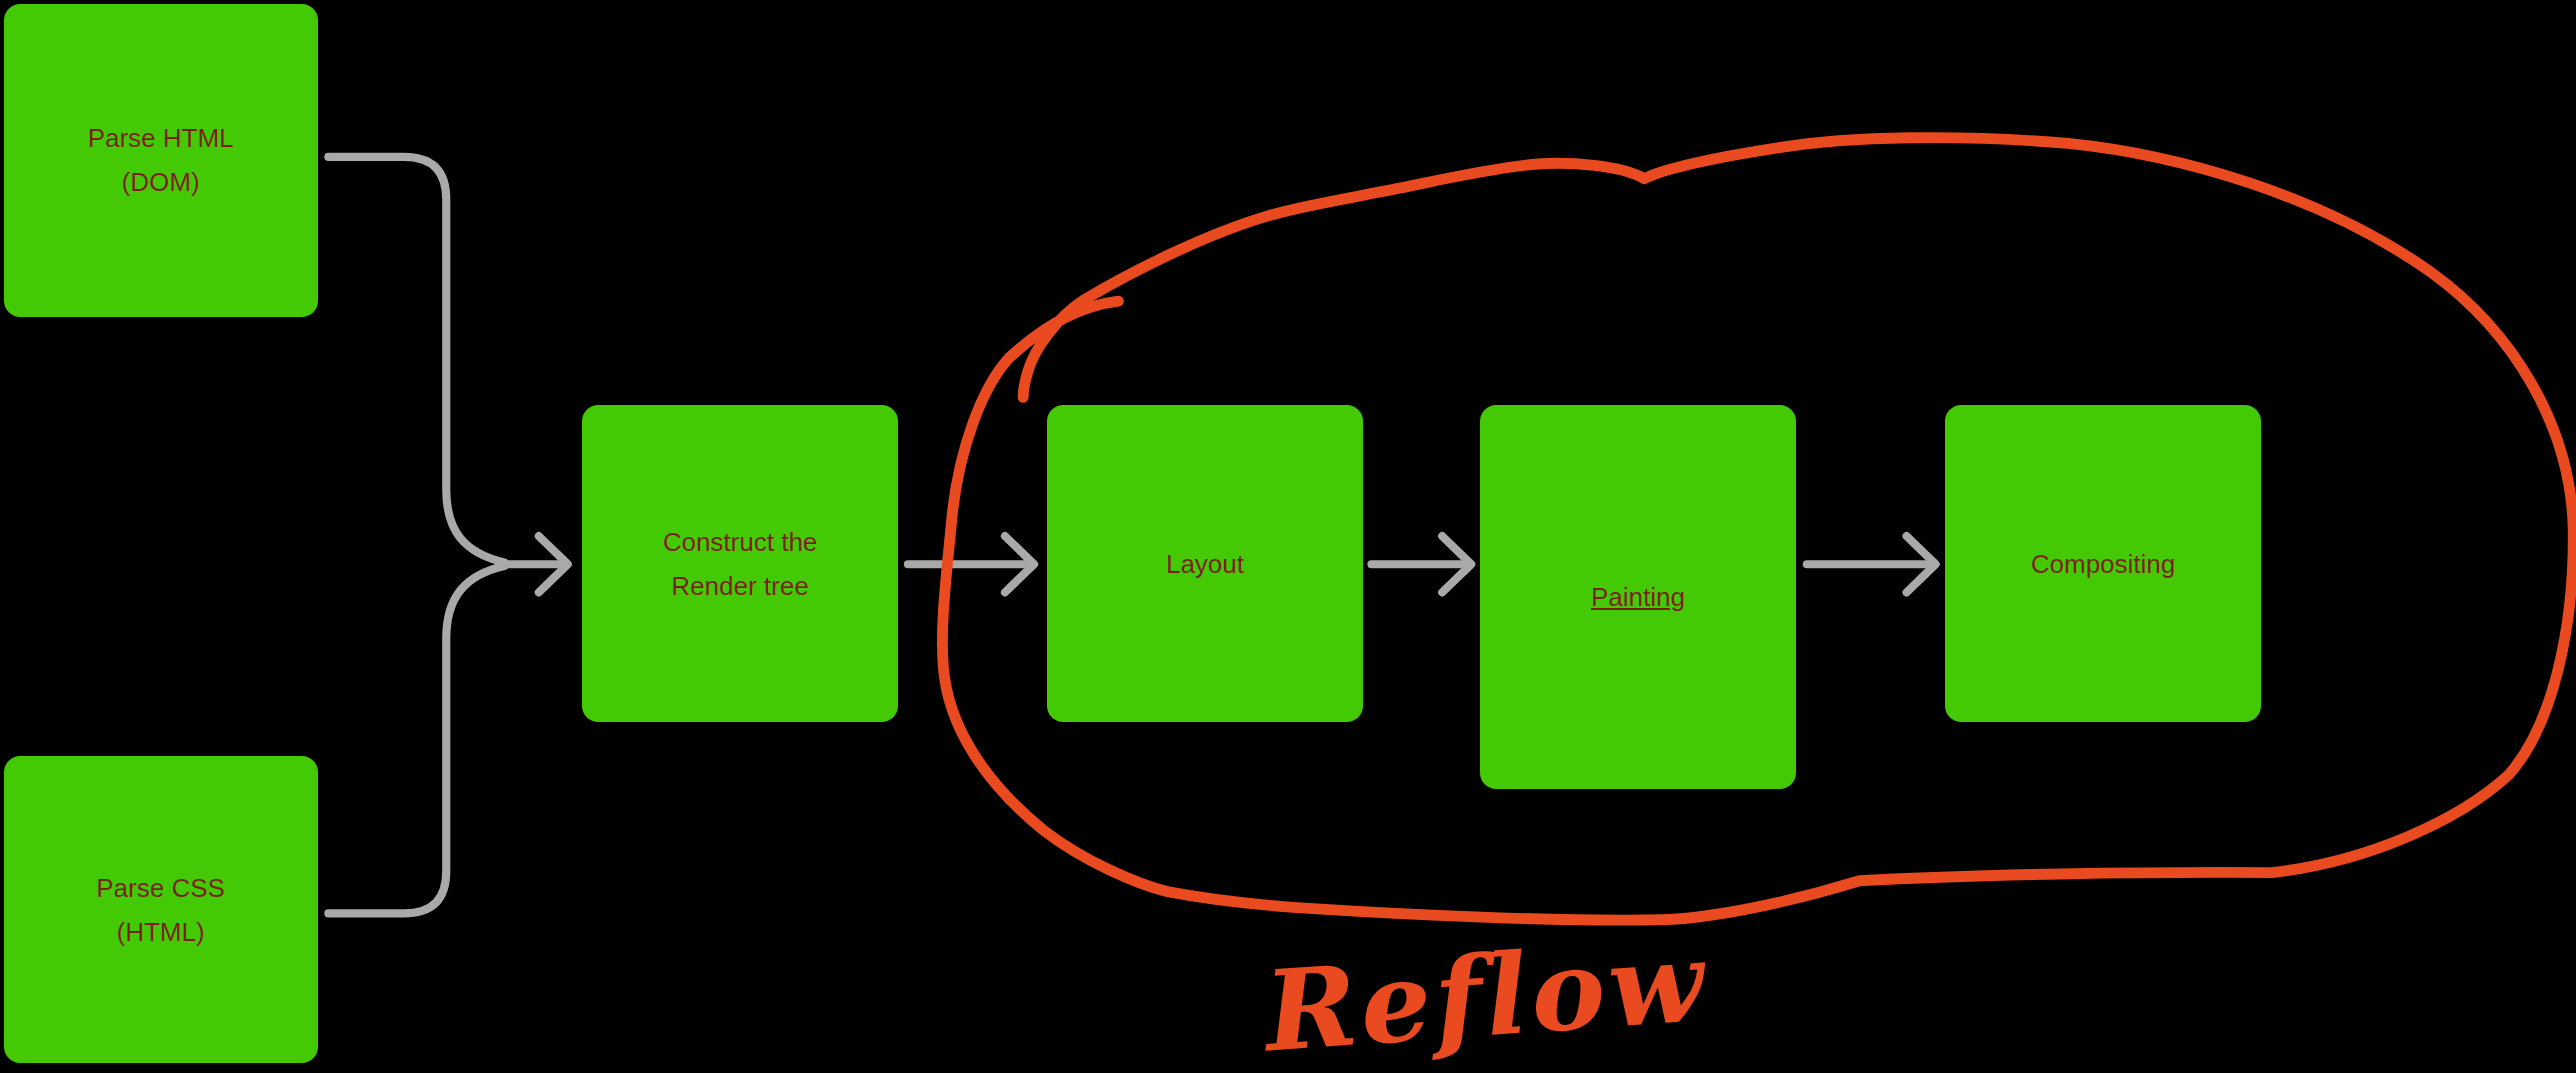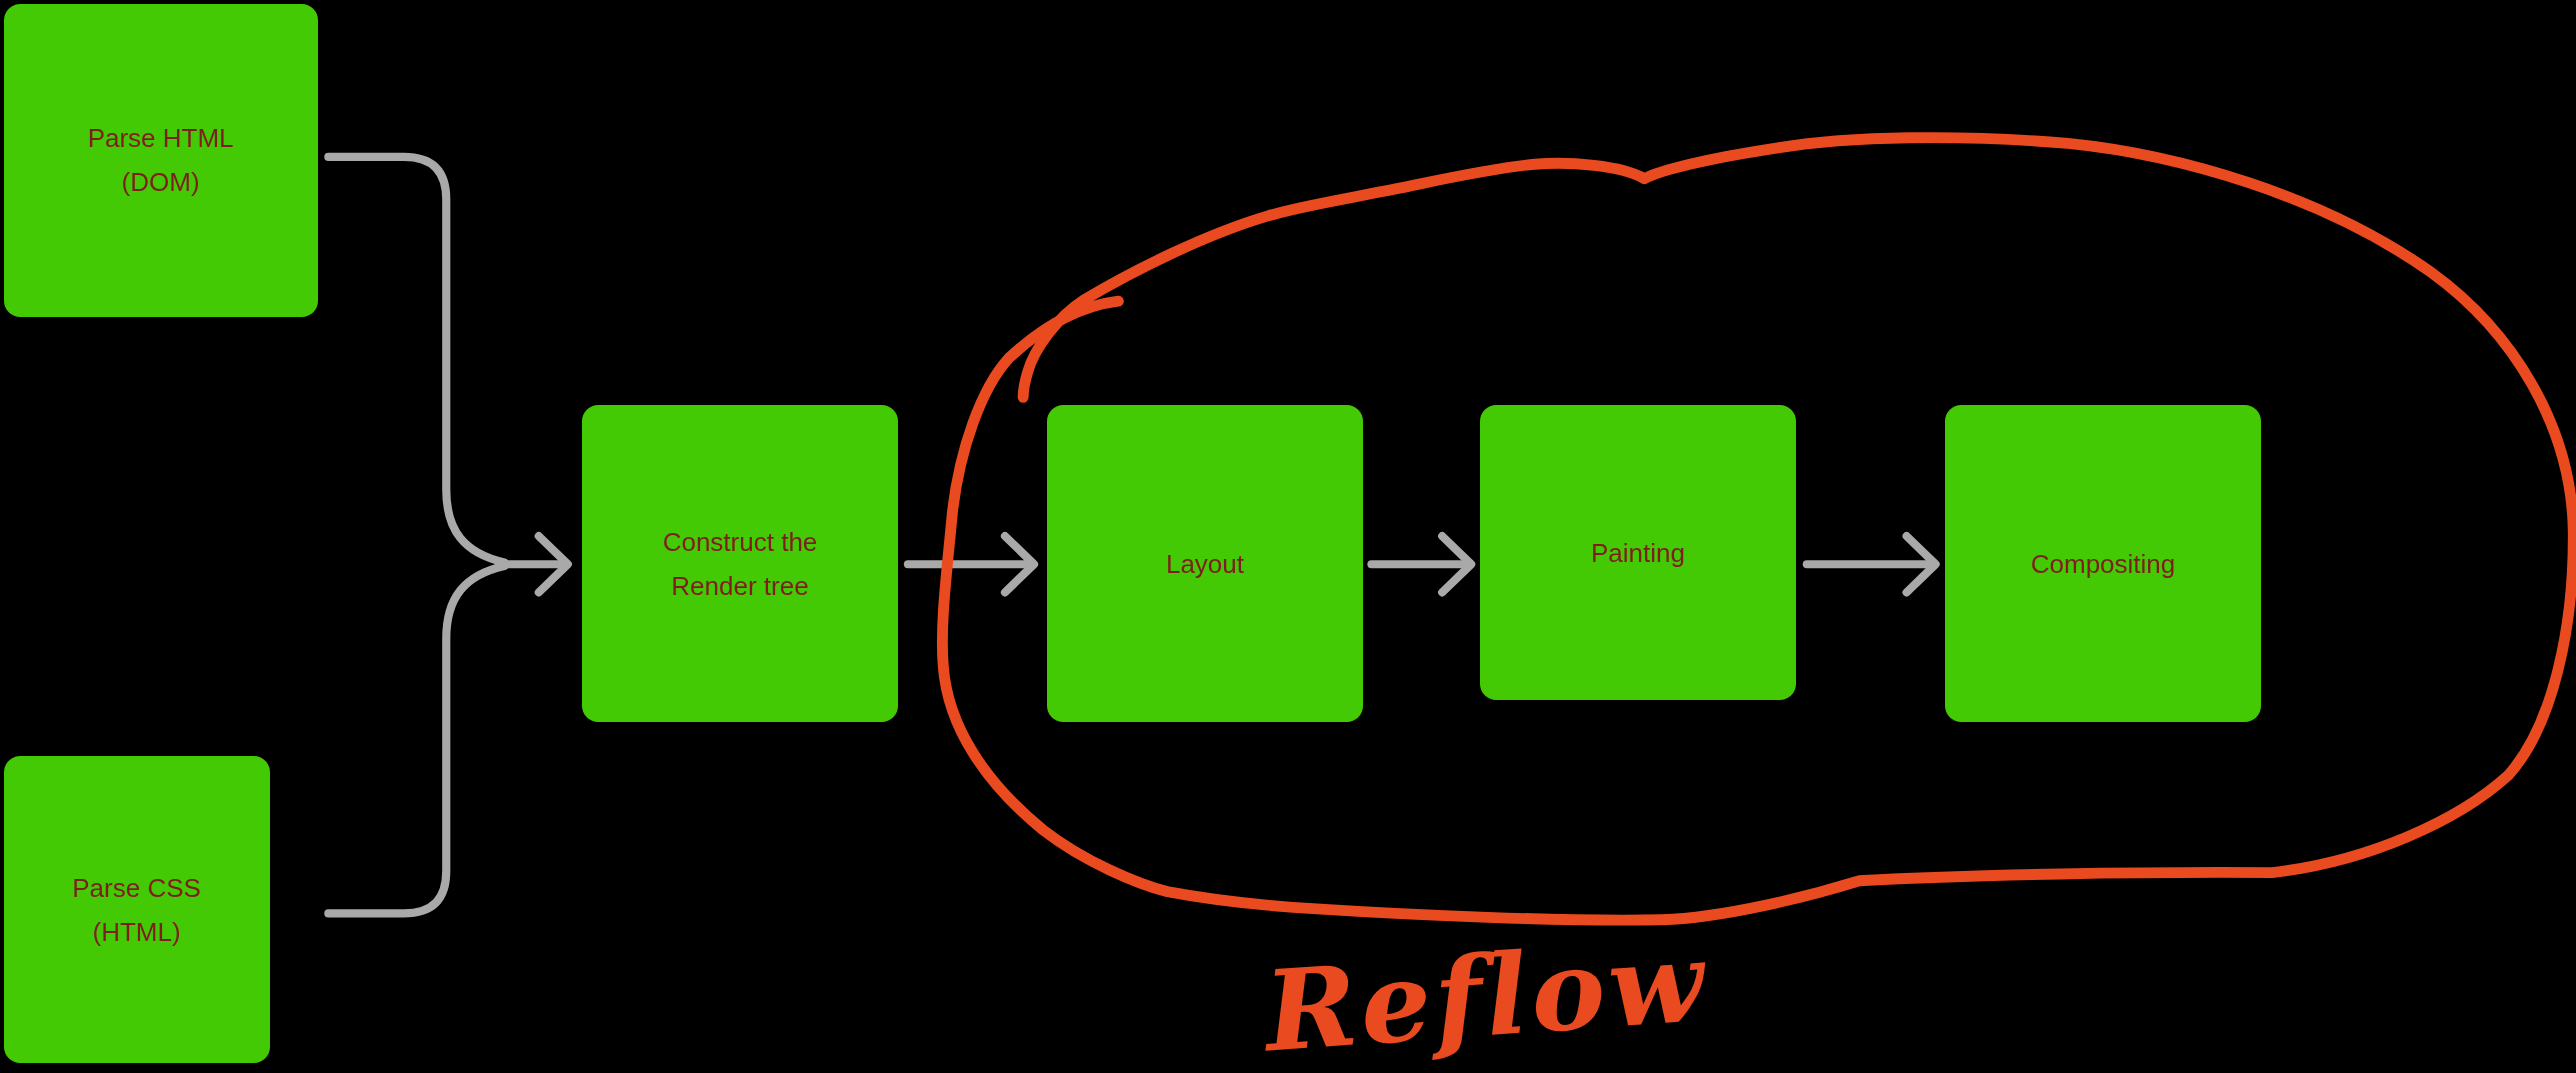--- a/index.html
+++ b/index.html
@@ -31,24 +31,24 @@
     flex-direction: column;
     align-items: center;
     justify-content: center;
     text-align: center;
     color: #7f1d1d;
     font-size: 26px;
     line-height: 44px;
     font-weight: 400;
   }
   #node-parse-html  { left: 3.6px;    top: 3.6px;   width: 314px; height: 313px; }
-  #node-parse-css   { left: 3.6px;    top: 756px; width: 266px; height: 307px; }
+  #node-parse-css   { left: 3.6px;    top: 756px; width: 314px; height: 307px; }
   #node-render-tree { left: 582px;  top: 405px; width: 316px; height: 317px; }
   #node-layout      { left: 1047px; top: 405px; width: 316px; height: 317px; }
-  #node-painting    { left: 1480px; top: 405px; width: 316px; height: 295px; }
+  #node-painting    { left: 1480px; top: 405px; width: 316px; height: 384px; text-decoration: underline; }
   #node-compositing { left: 1945px; top: 405px; width: 316px; height: 317px; justify-content: center; }
 
   .connector {
     fill: none;
     stroke: #A9A9A9;
     stroke-width: 9;
     stroke-linecap: round;
     stroke-linejoin: round;
   }
   .annotation-stroke {

